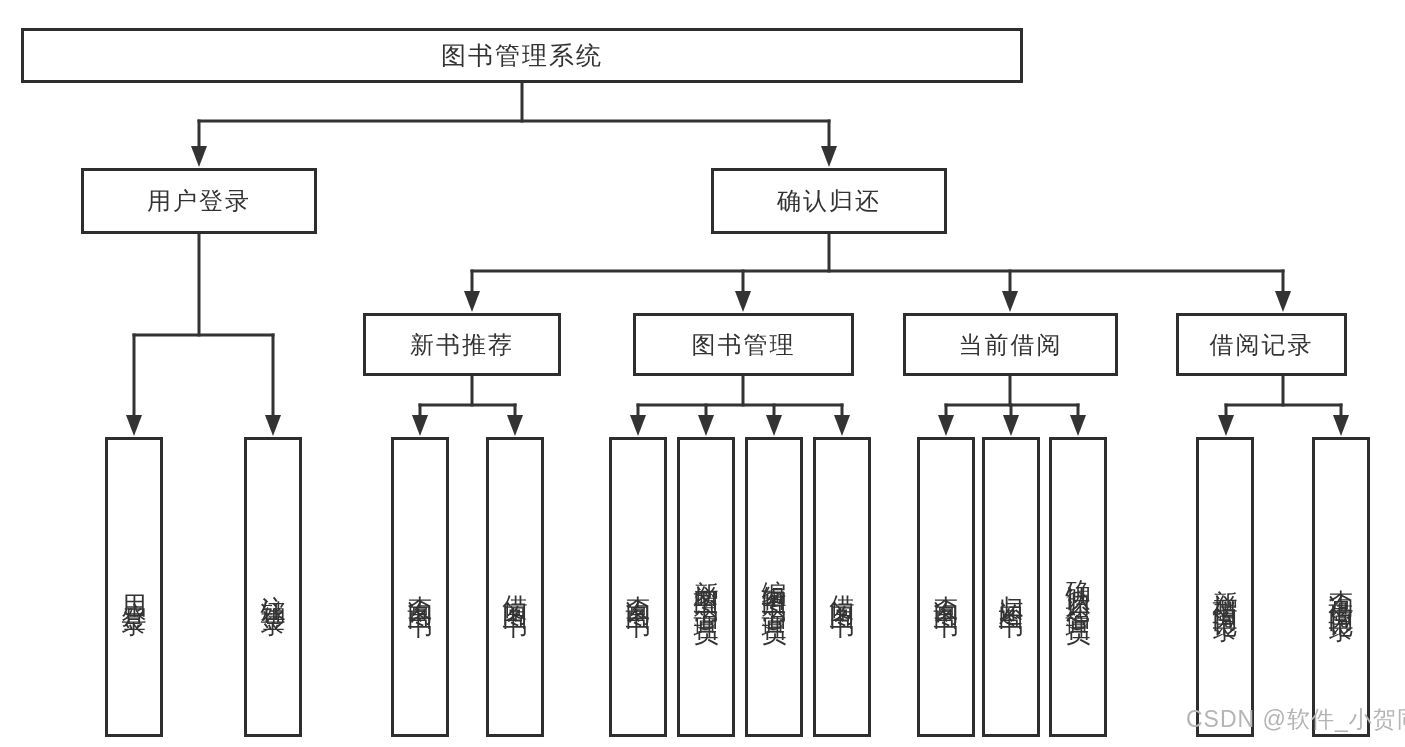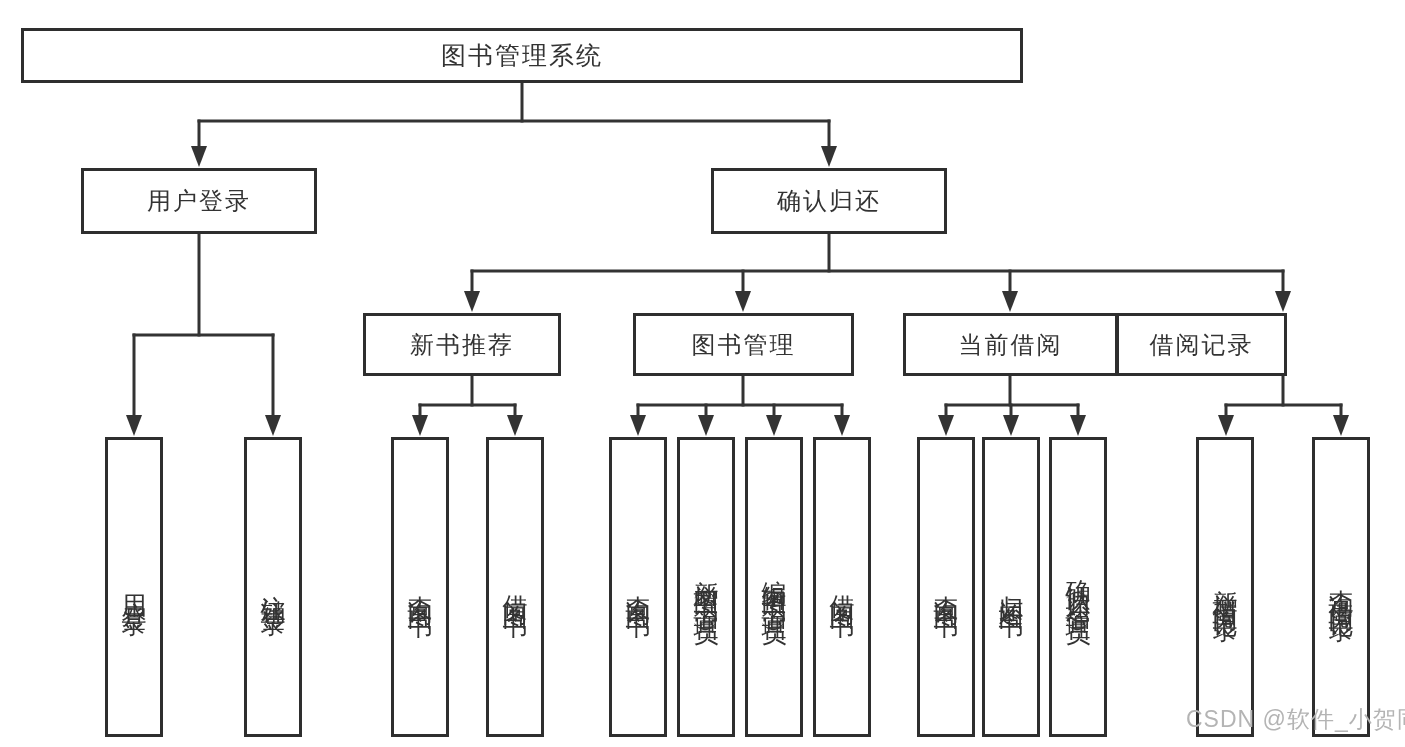--- a/index.html
+++ b/index.html
@@ -137,21 +137,21 @@
 
   <div class="box l3" style="left:363px;width:198px">
     <span class="hlabel">新书推荐</span>
   </div>
   <div class="box l3" style="left:633px;width:221px">
     <span class="hlabel">图书管理</span>
   </div>
   <div class="box l3" style="left:903px;width:215px">
     <span class="hlabel">当前借阅</span>
   </div>
-  <div class="box l3" style="left:1116px;width:171px">
+  <div class="box l3" style="left:1176px;width:171px">
     <span class="hlabel">借阅记录</span>
   </div>
 
   <div class="box leaf" style="left:105px">
     <span class="vtext">用户登录</span>
   </div>
   <div class="box leaf" style="left:244px">
     <span class="vtext">注销登录</span>
   </div>
 

